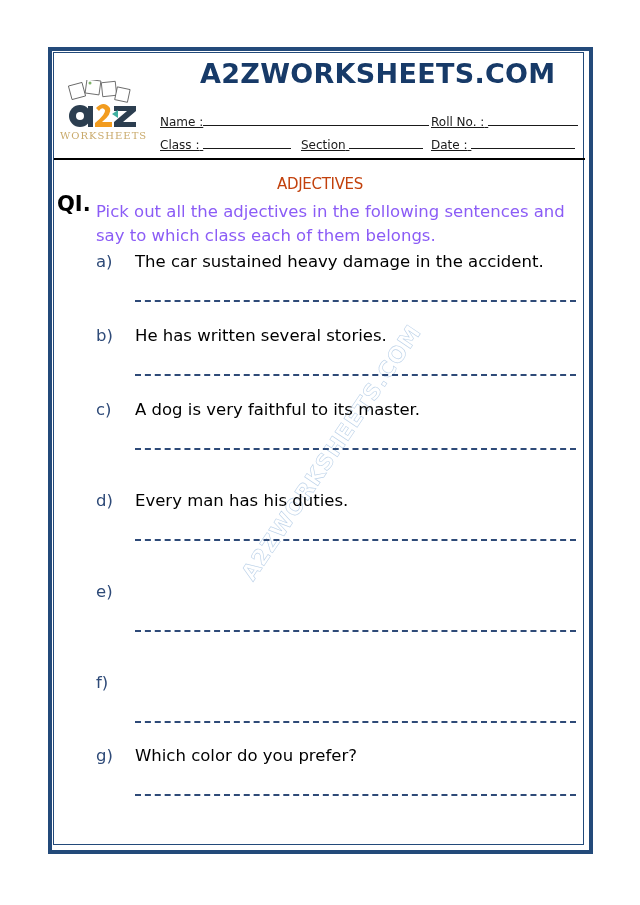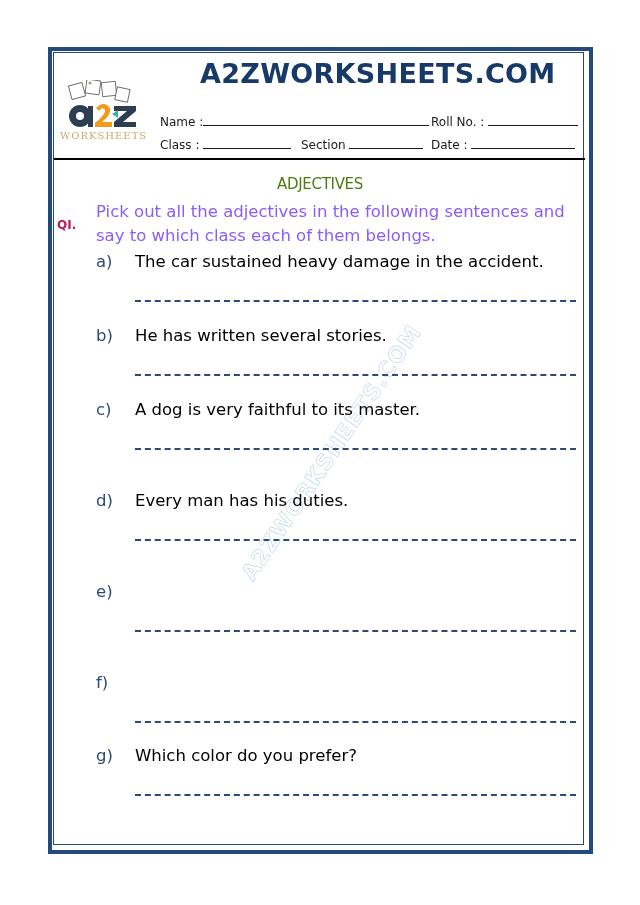--- a/index.html
+++ b/index.html
@@ -78,38 +78,38 @@
       white-space: nowrap;
     }
     .form-row .blank {
       display: inline-block;
       border-bottom: 1px solid #1a1a1a;
       height: 12px;
       vertical-align: baseline;
     }
     .row1 { top: 113px; }
     .row2 { top: 136px; }
-    .field { position: absolute; white-space: nowrap; }
+    .field { position: absolute; white-space: nowrap; text-decoration: underline; }
     .worksheet-title {
       position: absolute;
       left: 0;
       width: 640px;
       top: 175px;
       text-align: center;
       font-size: 15px;
-      color: #4d7c0f;
+      color: #c2410c;
       letter-spacing: -0.3px;
     }
     .q-label {
       position: absolute;
       left: 57px;
-      top: 218px;
-      font-size: 12px;
+      top: 192px;
+      font-size: 21px;
       font-weight: bold;
-      color: #be185d;
+      color: #000000;
     }
     .q-text {
       position: absolute;
       left: 96px;
       top: 200px;
       width: 490px;
       font-size: 16.5px;
       line-height: 24px;
       color: #8b5cf6;
     }

